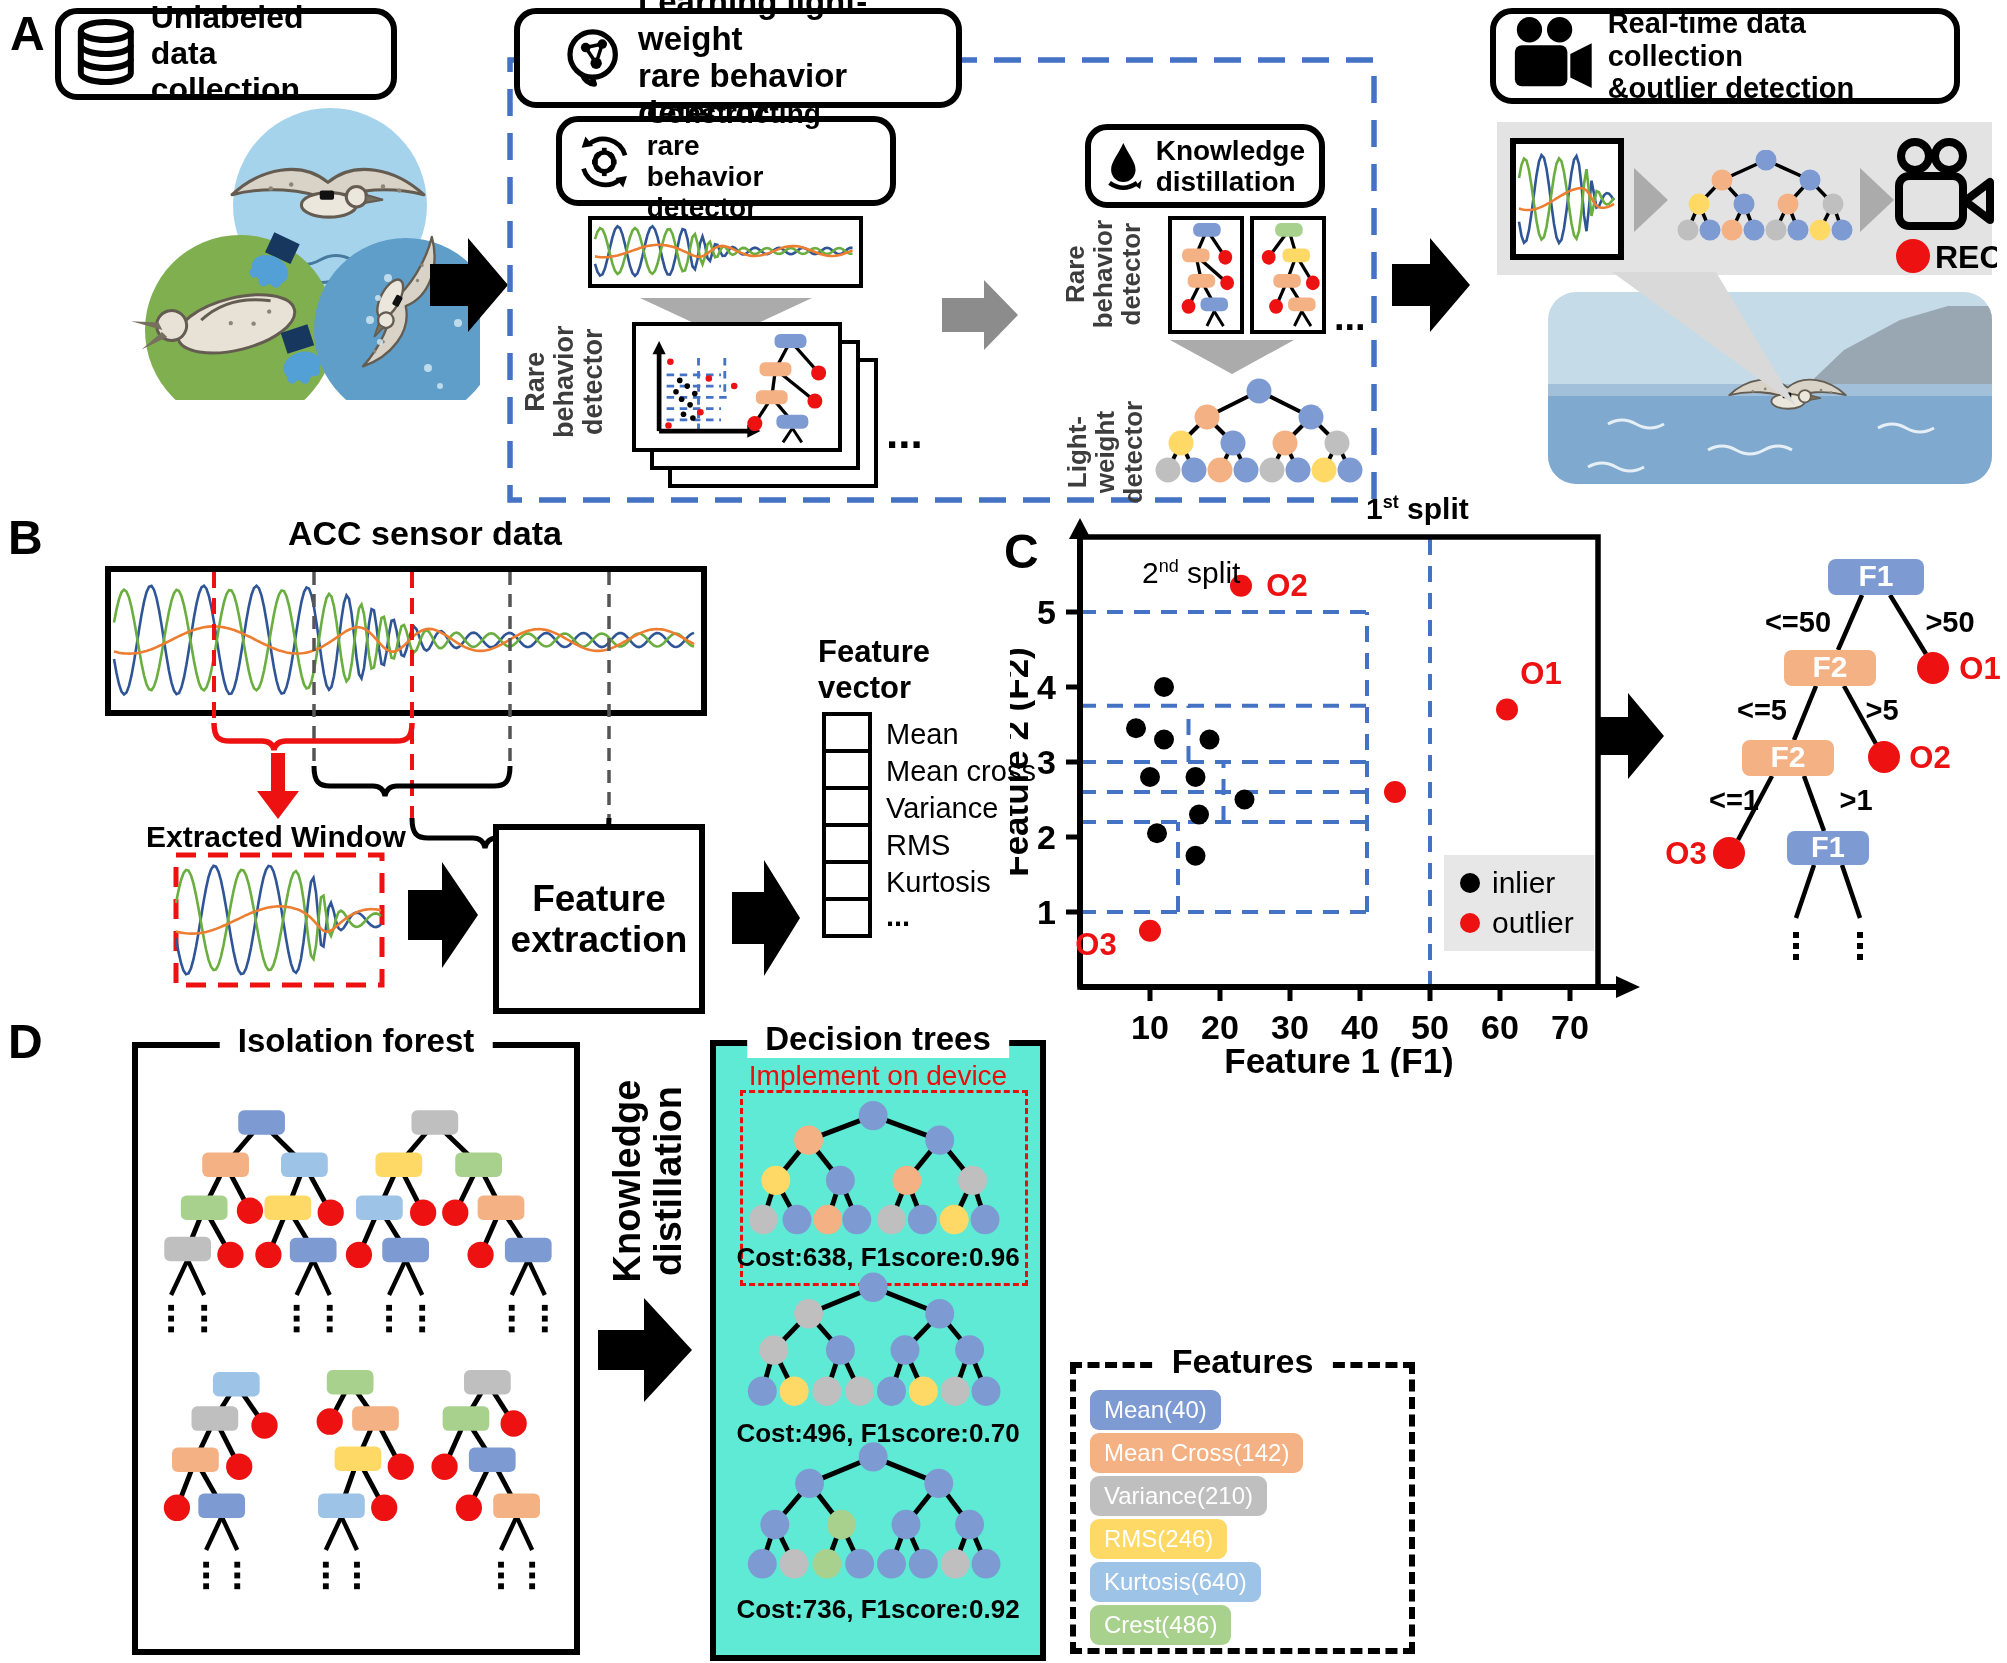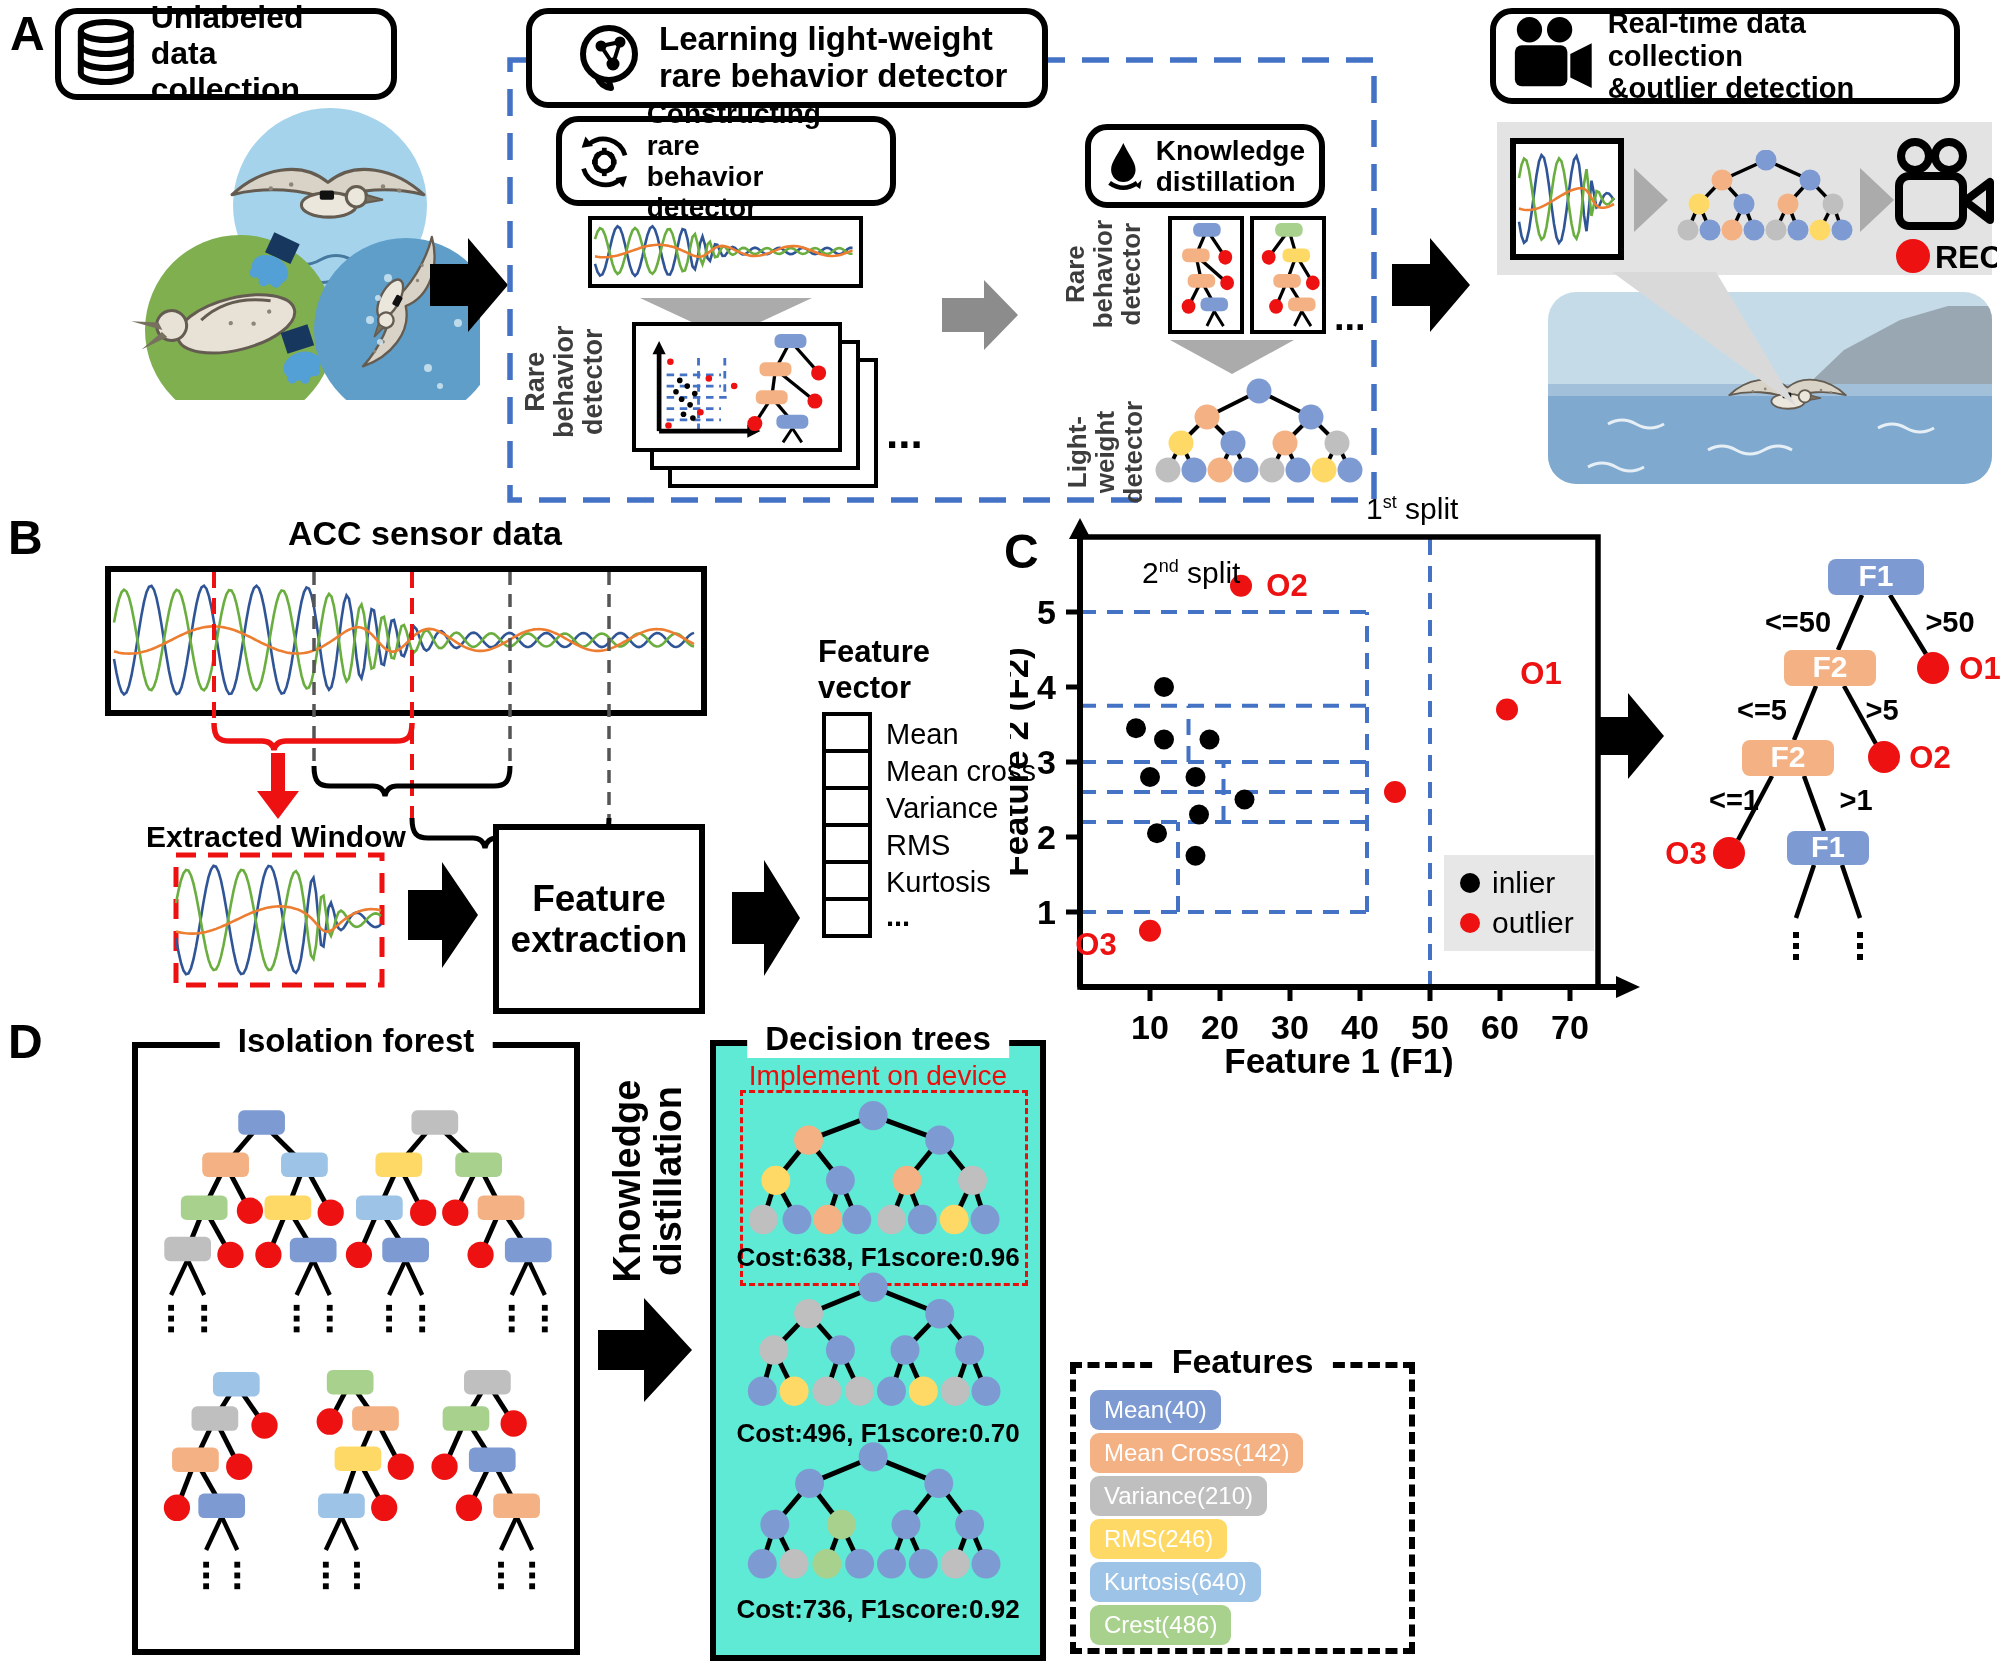--- a/index.html
+++ b/index.html
@@ -98,21 +98,21 @@
   </svg>
 
   <svg class="abs" style="left:430px;top:238px;" width="80" height="96">
     <polygon points="0,26 38,26 38,0 78,47 38,94 38,68 0,68" fill="#000"></polygon>
   </svg>
 
   <svg class="abs" style="left:506px;top:56px;" width="872" height="448">
     <rect x="4" y="4" width="864" height="440" fill="none" stroke="#4472C4" stroke-width="5.5" stroke-dasharray="27 17"></rect>
   </svg>
 
-  <div class="tbox" style="left:526px;top:8px;width:522px;height:100px;padding-left:43px;">
+  <div class="tbox" style="left:514px;top:8px;width:448px;height:100px;padding-left:43px;">
     <svg width="70" height="72" viewBox="0 0 70 72">
       <circle cx="34" cy="32" r="26" fill="none" stroke="#000" stroke-width="6"></circle>
       <path d="M22,55 q4,10 14,11 l-3,-10" fill="none" stroke="#000" stroke-width="6" stroke-linejoin="round"></path>
       <circle cx="26" cy="24" r="5.5" fill="#000"></circle>
         <circle cx="45" cy="20" r="5.5" fill="#000"></circle>
         <circle cx="38" cy="42" r="6.5" fill="#000"></circle>
       <line x1="26" y1="24" x2="45" y2="20" stroke="#000" stroke-width="4"></line>
       <line x1="26" y1="24" x2="38" y2="42" stroke="#000" stroke-width="4"></line>
       <line x1="45" y1="20" x2="38" y2="42" stroke="#000" stroke-width="4"></line>
     </svg>
@@ -472,21 +472,21 @@
     <div class="abs" style="left:64px;top:6px;font-size:29px;white-space:nowrap;">Mean</div>
     <div class="abs" style="left:64px;top:43px;font-size:29px;white-space:nowrap;">Mean cross</div>
     <div class="abs" style="left:64px;top:80px;font-size:29px;white-space:nowrap;">Variance</div>
     <div class="abs" style="left:64px;top:117px;font-size:29px;white-space:nowrap;">RMS</div>
     <div class="abs" style="left:64px;top:154px;font-size:29px;white-space:nowrap;">Kurtosis</div>
     <div class="abs" style="left:64px;top:188px;font-size:29px;font-weight:bold;">...</div>
   </div>
 
   <div class="plabel" style="left:1004px;top:524px;">C</div>
 
-  <div class="splitlab" style="left:1366px;top:492px;"><span>1</span><sup>st</sup><span> split</span></div>
+  <div class="splitlab" style="left:1366px;top:492px;font-weight:bold;"><span>1</span><sup>st</sup><span> split</span></div>
   <div class="splitlab" style="left:1142px;top:556px;"><span>2</span><sup>nd</sup><span> split</span></div>
 
   <svg id="scatter-svg" class="abs" style="left:1010px;top:517px;" width="640" height="560" viewBox="0 0 640 560">
       <rect x="70" y="20" width="518" height="450" fill="#fff"></rect>
       <line x1="420" y1="470" x2="420" y2="20" stroke="#4472C4" stroke-width="4" stroke-dasharray="16 11"></line>
       <line x1="70" y1="95" x2="357" y2="95" stroke="#4472C4" stroke-width="4" stroke-dasharray="16 11"></line>
       <line x1="357" y1="395" x2="357" y2="95" stroke="#4472C4" stroke-width="4" stroke-dasharray="16 11"></line>
       <line x1="70" y1="188.75" x2="357" y2="188.75" stroke="#4472C4" stroke-width="4" stroke-dasharray="16 11"></line>
       <line x1="70" y1="245" x2="357" y2="245" stroke="#4472C4" stroke-width="4" stroke-dasharray="16 11"></line>
       <line x1="70" y1="275" x2="357" y2="275" stroke="#4472C4" stroke-width="4" stroke-dasharray="16 11"></line>

